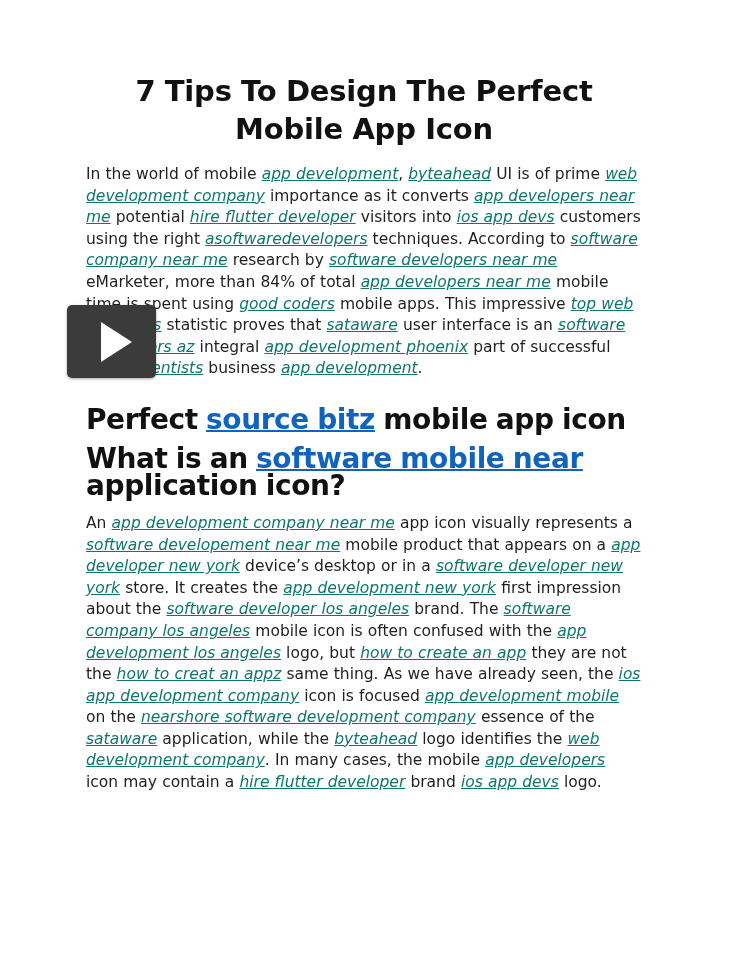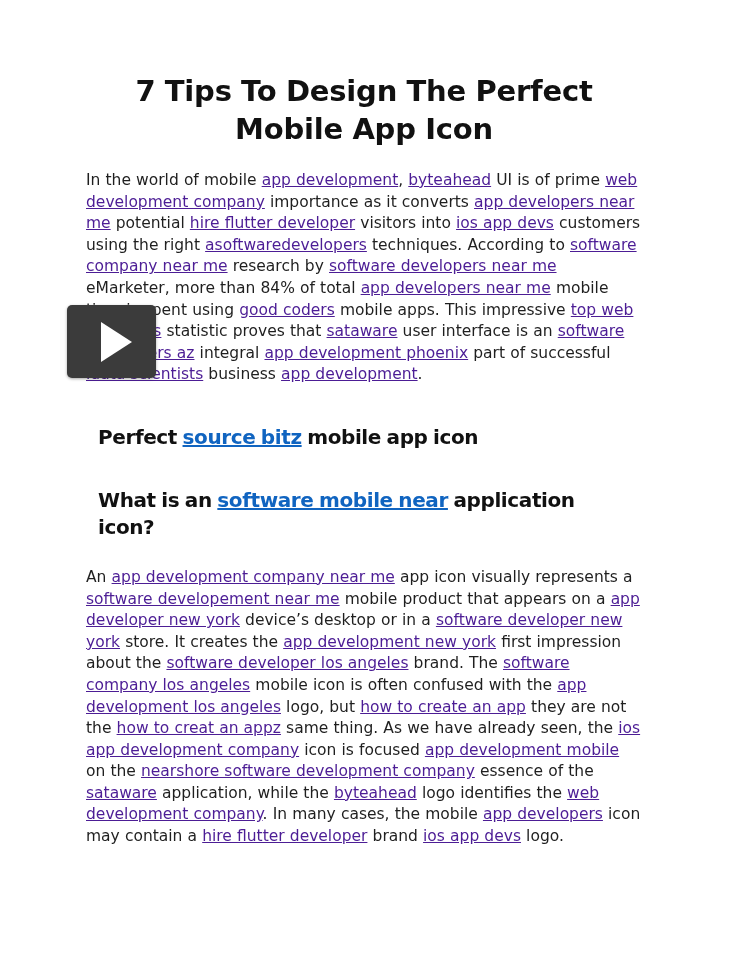--- a/index.html
+++ b/index.html
@@ -34,32 +34,32 @@
 
   
   .doc-title {
     font-family: "DejaVu Sans", "Liberation Sans", sans-serif;
     font-size: 29px;
     line-height: 38px;
     font-weight: bold;
     text-align: center;
     color: #111111;
     letter-spacing: -0.2px;
-    margin: 0 0 22px 0;
+    margin: 0 0 16px 0;
     word-spacing: -0.5px;
   }
 
   
   h2.section-heading {
     font-family: "DejaVu Sans", "Liberation Sans", sans-serif;
-    font-size: 20px;
+    font-size: 28px;
     line-height: 27px;
     font-weight: bold;
     color: #111111;
-    margin: 12px;
+    margin: 0;
     letter-spacing: -0.4px;
     word-spacing: -1px;
   }
   .heading-gap-lg { height: 26px; }
   .heading-gap-sm { height: 12px; }
 
   h2.section-heading a {
     color: #1064c0;
     text-decoration: underline;
     text-underline-offset: 1px;
@@ -69,23 +69,24 @@
   p.body-para {
     font-family: "DejaVu Sans", "Liberation Sans", sans-serif;
     font-size: 15.5px;
     line-height: 21.6px;
     color: #1f1f1f;
     margin: 0;
     text-align: left;
     word-spacing: 0.2px;
   }
   p.body-para a {
-    color: #4c1d95;
+    color: #0f766e;
     text-decoration: underline;
     text-underline-offset: 1px;
+    font-style: italic;
   }
 
   .para-gap { height: 14px; }
 
   
   .video-overlay {
     position: absolute;
     left: 67px;
     top: 305px;
     width: 89px;

